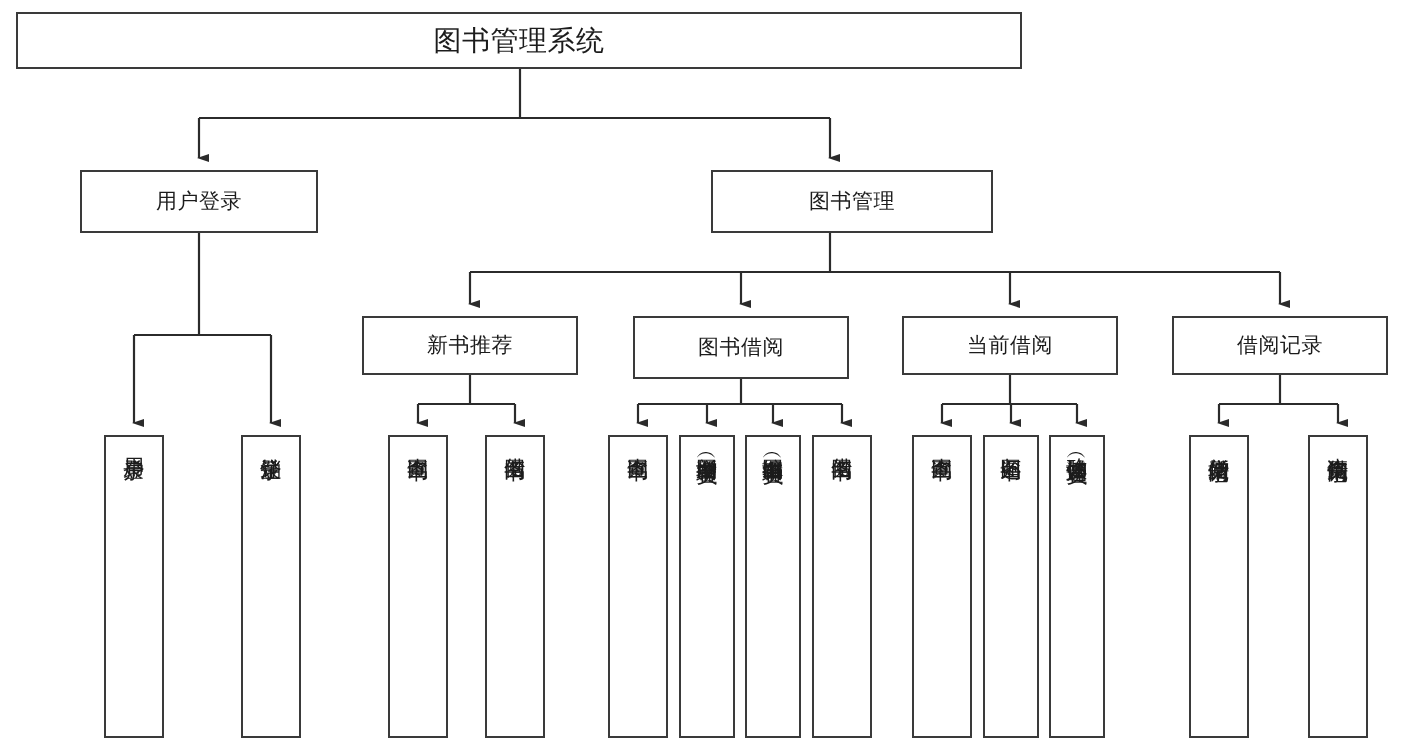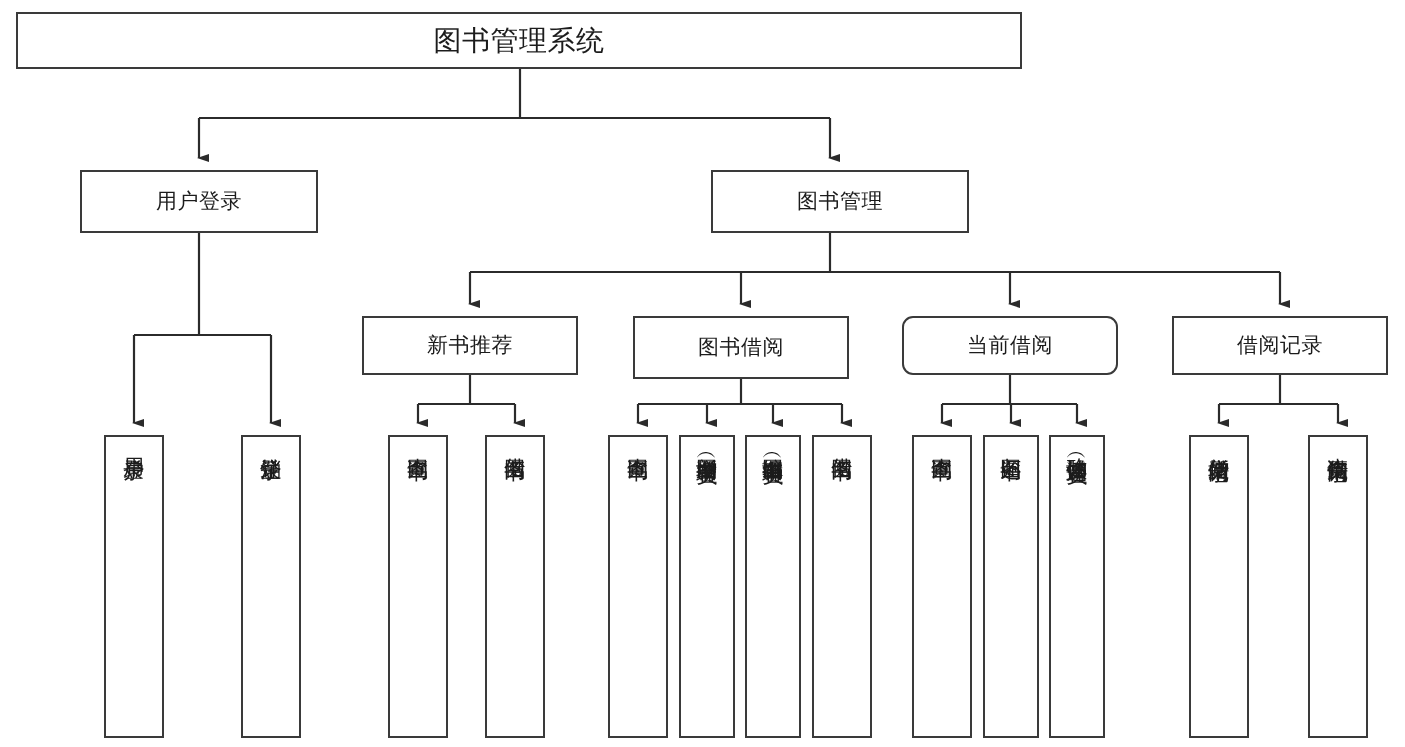--- a/index.html
+++ b/index.html
@@ -117,31 +117,31 @@
       </g>
   </svg>
 
   <div class="node root" style="left: 16px; top: 12px; width: 1006px; height: 57px;">
     <span class="node-label">图书管理系统</span>
   </div>
 
   <div class="node" style="left: 80px; top: 170px; width: 238px; height: 63px;">
     <span class="node-label">用户登录</span>
   </div>
-  <div class="node" style="left: 711px; top: 170px; width: 258px; height: 63px;">
+  <div class="node" style="left: 711px; top: 170px; width: 282px; height: 63px;">
     <span class="node-label">图书管理</span>
   </div>
 
   <div class="node" style="left: 362px; top: 316px; width: 216px; height: 59px;">
     <span class="node-label">新书推荐</span>
   </div>
   <div class="node" style="left: 633px; top: 316px; width: 216px; height: 63px;">
     <span class="node-label">图书借阅</span>
   </div>
-  <div class="node" style="left: 902px; top: 316px; width: 216px; height: 59px; border-radius: 11px;">
+  <div class="node" style="left: 902px; top: 316px; width: 216px; height: 59px;">
     <span class="node-label">当前借阅</span>
   </div>
   <div class="node" style="left: 1172px; top: 316px; width: 216px; height: 59px;">
     <span class="node-label">借阅记录</span>
   </div>
 
   <div class="node vertical" style="left: 104px; top: 435px; width: 60px; height: 303px;">
     <span class="node-label">用户登录</span>
   </div>
   <div class="node vertical" style="left: 241px; top: 435px; width: 60px; height: 303px;">

